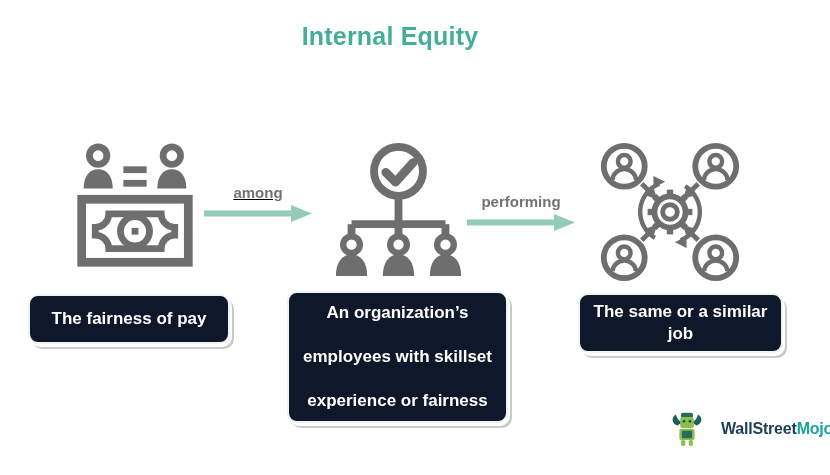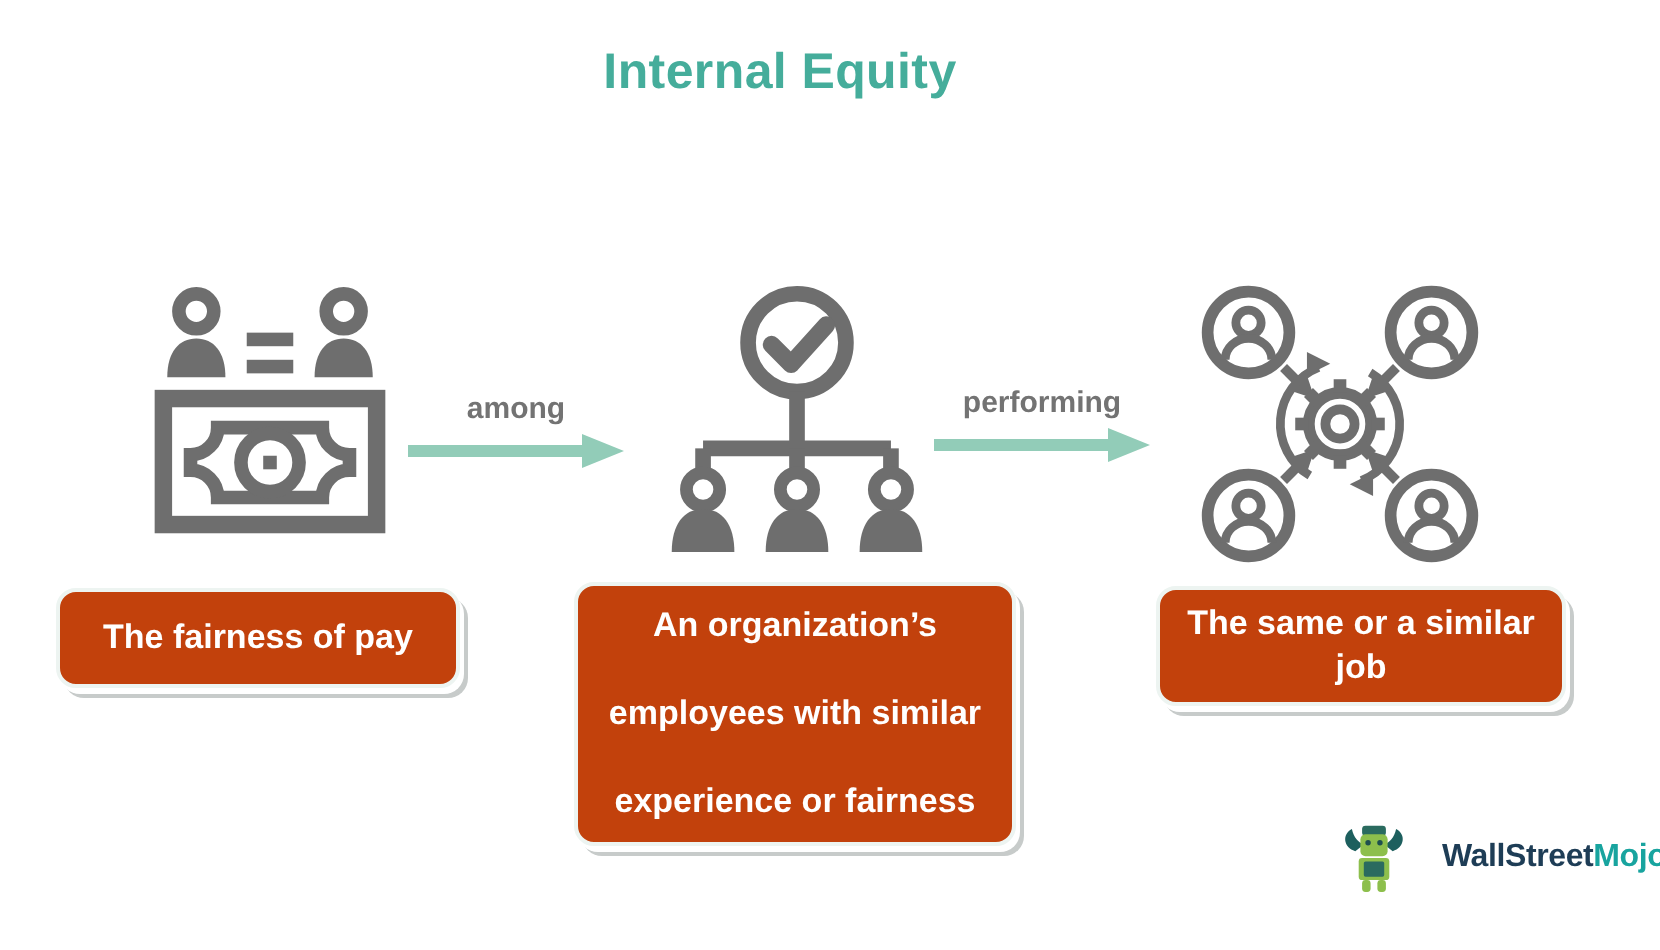--- a/index.html
+++ b/index.html
@@ -16,21 +16,21 @@
   .icon-wrap svg { display:block; }
   .connector {
     position:absolute; display:flex; flex-direction:column;
     align-items:center; gap:3px;
   }
   .connector-label {
     font-size:15px; font-weight:bold; color:#737373; line-height:17px;
   }
   .pill {
     position:absolute; box-sizing:border-box;
-    background:#c2410c; border:2px solid #edf4f1; border-radius:10px;
+    background:#0f172a; border:2px solid #edf4f1; border-radius:10px;
     color:#ffffff; font-weight:bold; font-size:17px; line-height:22px;
     display:flex; flex-direction:column; align-items:center; justify-content:center;
     text-align:left; box-shadow: 2px 3px 0 #ffffff, 4px 5px 0 #c7cbca;
   }
   .pill span { display:block; }
   .logo {
     position:absolute; left:670px; top:410px;
     display:flex; align-items:center; gap:17px;
   }
   .logo-text { font-size:16px; font-weight:800; letter-spacing:-0.2px; }
@@ -56,21 +56,21 @@
       <circle cx="103" cy="16" r="9" stroke-width="7"></circle>
       <path d="M88,50 C88,37 94,30 103,30 C112,30 118,37 118,50 Z" fill="#6e6e6e" stroke="none"></path>
 
       <rect x="10" y="61" width="110" height="65" stroke-width="9"></rect>
       <path d="M38,76 H92 A14,14 0 0 0 106,90 V98 A14,14 0 0 0 92,112 H38 A14,14 0 0 0 24,98 V90 A14,14 0 0 0 38,76 Z" stroke-width="7"></path>
       <circle cx="65" cy="94" r="15" stroke-width="7"></circle>
       <rect x="61.5" y="90.5" width="7" height="7" fill="#6e6e6e" stroke="none"></rect>
     </svg>
   </div>
 
-  <div class="connector" style="left:202px; top:196px; width:112px;">
+  <div class="connector" style="left:202px; top:184px; width:112px;text-decoration:underline;">
     <div class="connector-label">among</div>
     <svg width="108" height="18">
       <rect x="0" y="6.5" width="88" height="6" fill="#92ccb8"></rect>
       <polygon points="87,1 108,9.5 87,18" fill="#92ccb8"></polygon>
     </svg>
   </div>
 
   <div class="icon-wrap" style="left:330px; top:141px;">
     <svg width="137" height="137" viewBox="0 0 140 140" fill="none" stroke="#6e6e6e">
       <circle cx="70" cy="31" r="25" stroke-width="8"></circle>
@@ -156,21 +156,21 @@
       </g>
     </svg>
   </div>
 
   <div class="pill" style="left:28px; top:294px; width:202px; height:50px;">
     <span>The fairness of pay</span>
   </div>
 
   <div class="pill" style="left:287px; top:291px; width:221px; padding:9px 6px;gap:22px;">
     <span>An organization’s</span>
-    <span>employees with similar</span>
+    <span>employees with skillset</span>
     <span>experience or fairness</span>
   </div>
 
   <div class="pill" style="left:563px; top:293px; width:205px; padding:6px 6px;margin-left:15px;">
     <span>The same or a similar</span>
     <span>job</span>
   </div>
 
   <div class="logo">
     <svg width="34" height="38" viewBox="0 0 40 44">

